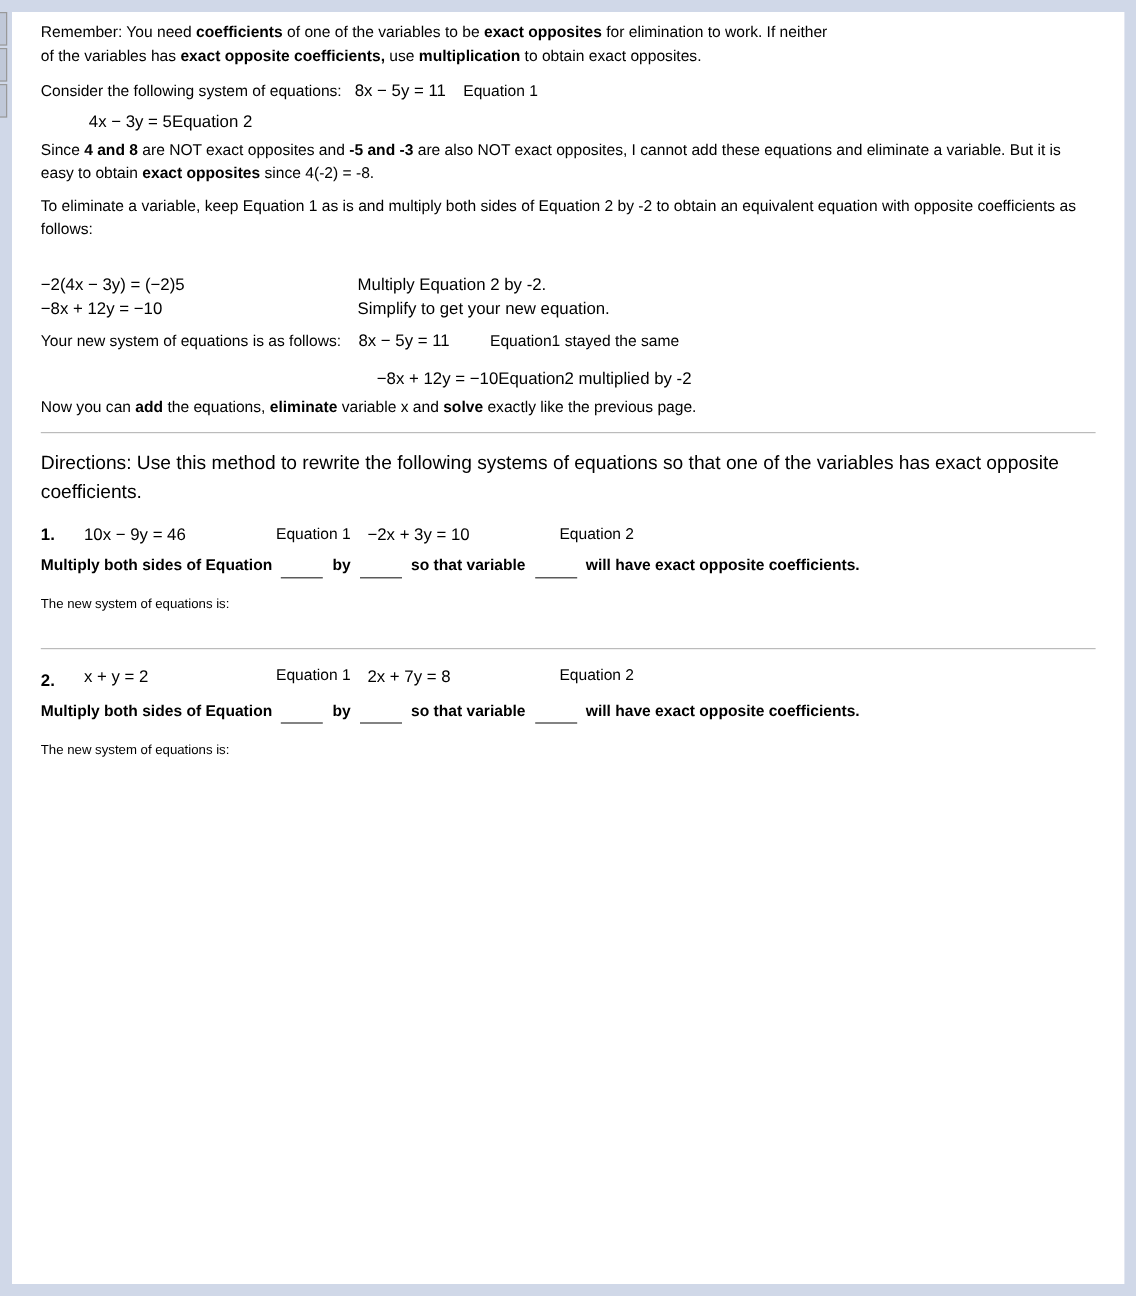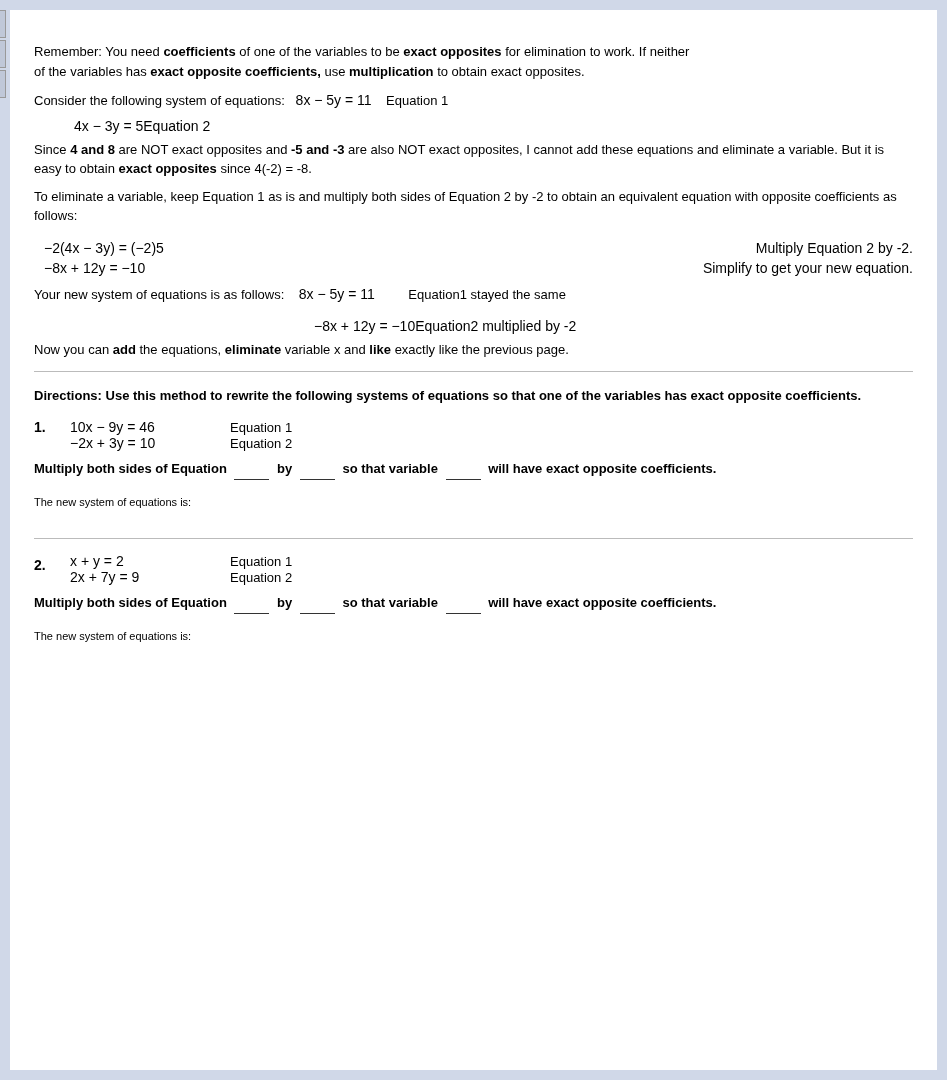--- a/index.html
+++ b/index.html
@@ -15,21 +15,21 @@
       width: 947px;
       min-height: 1080px;
       display: flex;
       justify-content: center;
     }
 
     .page-container {
       background: #ffffff;
       width: 928px;
       margin: 10px;
-      padding: 32px 24px;
+      padding: 7px 24px;
       position: relative;
     }
 
     .side-tabs {
       position: absolute;
       left: -28px;
       top: 0;
       display: flex;
       flex-direction: column;
       gap: 2px;
@@ -69,45 +69,43 @@
     .since-text {
       font-size: 13px;
       line-height: 1.5;
       margin-bottom: 8px;
       margin-top: 6px;
     }
 
     .to-eliminate-text {
       font-size: 13px;
       line-height: 1.5;
-      margin-bottom: 14px;
+      margin-bottom: 28px;
     }
 
     .step-line {
       display: flex;
       align-items: flex-start;
-      gap: 18px;
+      gap: 44px;
       margin-bottom: 4px;
-      margin-left: 10px;
-      justify-content: space-between;
     }
 
     .new-system-label {
       font-size: 13px;
       margin-bottom: 16px;
     }
 
     .now-text {
       font-size: 13px;
       margin-bottom: 10px;
     }
 
     .directions-text {
-      font-size: 13px;
-      font-weight: bold;
+      font-size: 16px;
+      font-weight: normal;
       line-height: 1.5;
       margin-bottom: 14px;
     }
 
     .problem-section {
       margin-bottom: 20px;
       border-top: 1px solid #ccc;
       padding-top: 10px;
     }
 
@@ -119,22 +117,22 @@
     }
 
     .problem-number {
       font-size: 14px;
       font-weight: bold;
       min-width: 20px;
     }
 
     .problem-equations {
       display: flex;
-      flex-direction: column;
-      gap: 0;
+      flex-direction: row;
+      gap: 14px;
     }
 
     .problem-eq-row {
       display: flex;
       align-items: center;
       gap: 20px;
     }
 
     .problem-expr {
       font-size: 14px;
@@ -256,21 +254,21 @@
       <span>Equation1 stayed the same</span>
     </span>
   </p>
 
   <div class="equation-line" style="margin-left: 280px; margin-bottom: 8px;">
     <span>−8x + 12y = −10</span>
     <span>Equation2 multiplied by -2</span>
   </div>
 
   <p class="now-text">
-    Now you can <b>add</b> the equations, <b>eliminate</b> variable x and <b>like</b> exactly like the previous page.
+    Now you can <b>add</b> the equations, <b>eliminate</b> variable x and <b>solve</b> exactly like the previous page.
   </p>
 
   <hr class="divider">
 
   <p class="directions-text">
     <span>Directions: Use this method to rewrite the following systems of equations so that one of the variables has exact opposite coefficients.</span>
   </p>
 
   <div class="problem-section" style="border-top: none; padding-top: 0;">
     <div class="problem-number-row">
@@ -306,21 +304,21 @@
 
   <div class="section-2" style="border-top: none; padding-top: 0; margin-top: 10px;">
     <div class="problem2-wrapper">
       <span class="problem2-number">2.</span>
       <div class="problem-equations">
         <div class="problem-eq-row">
           <span class="problem-expr">x + y = 2</span>
           <span class="problem-eq-label">Equation 1</span>
         </div>
         <div class="problem-eq-row">
-          <span class="problem-expr">2x + 7y = 9</span>
+          <span class="problem-expr">2x + 7y = 8</span>
           <span class="problem-eq-label">Equation 2</span>
         </div>
       </div>
     </div>
 
     <p class="multiply-instruction">
       <span>Multiply both sides of Equation</span>
       <span class="blank blank-short"></span>
       <span>by</span>
       <span class="blank blank-short"></span>

